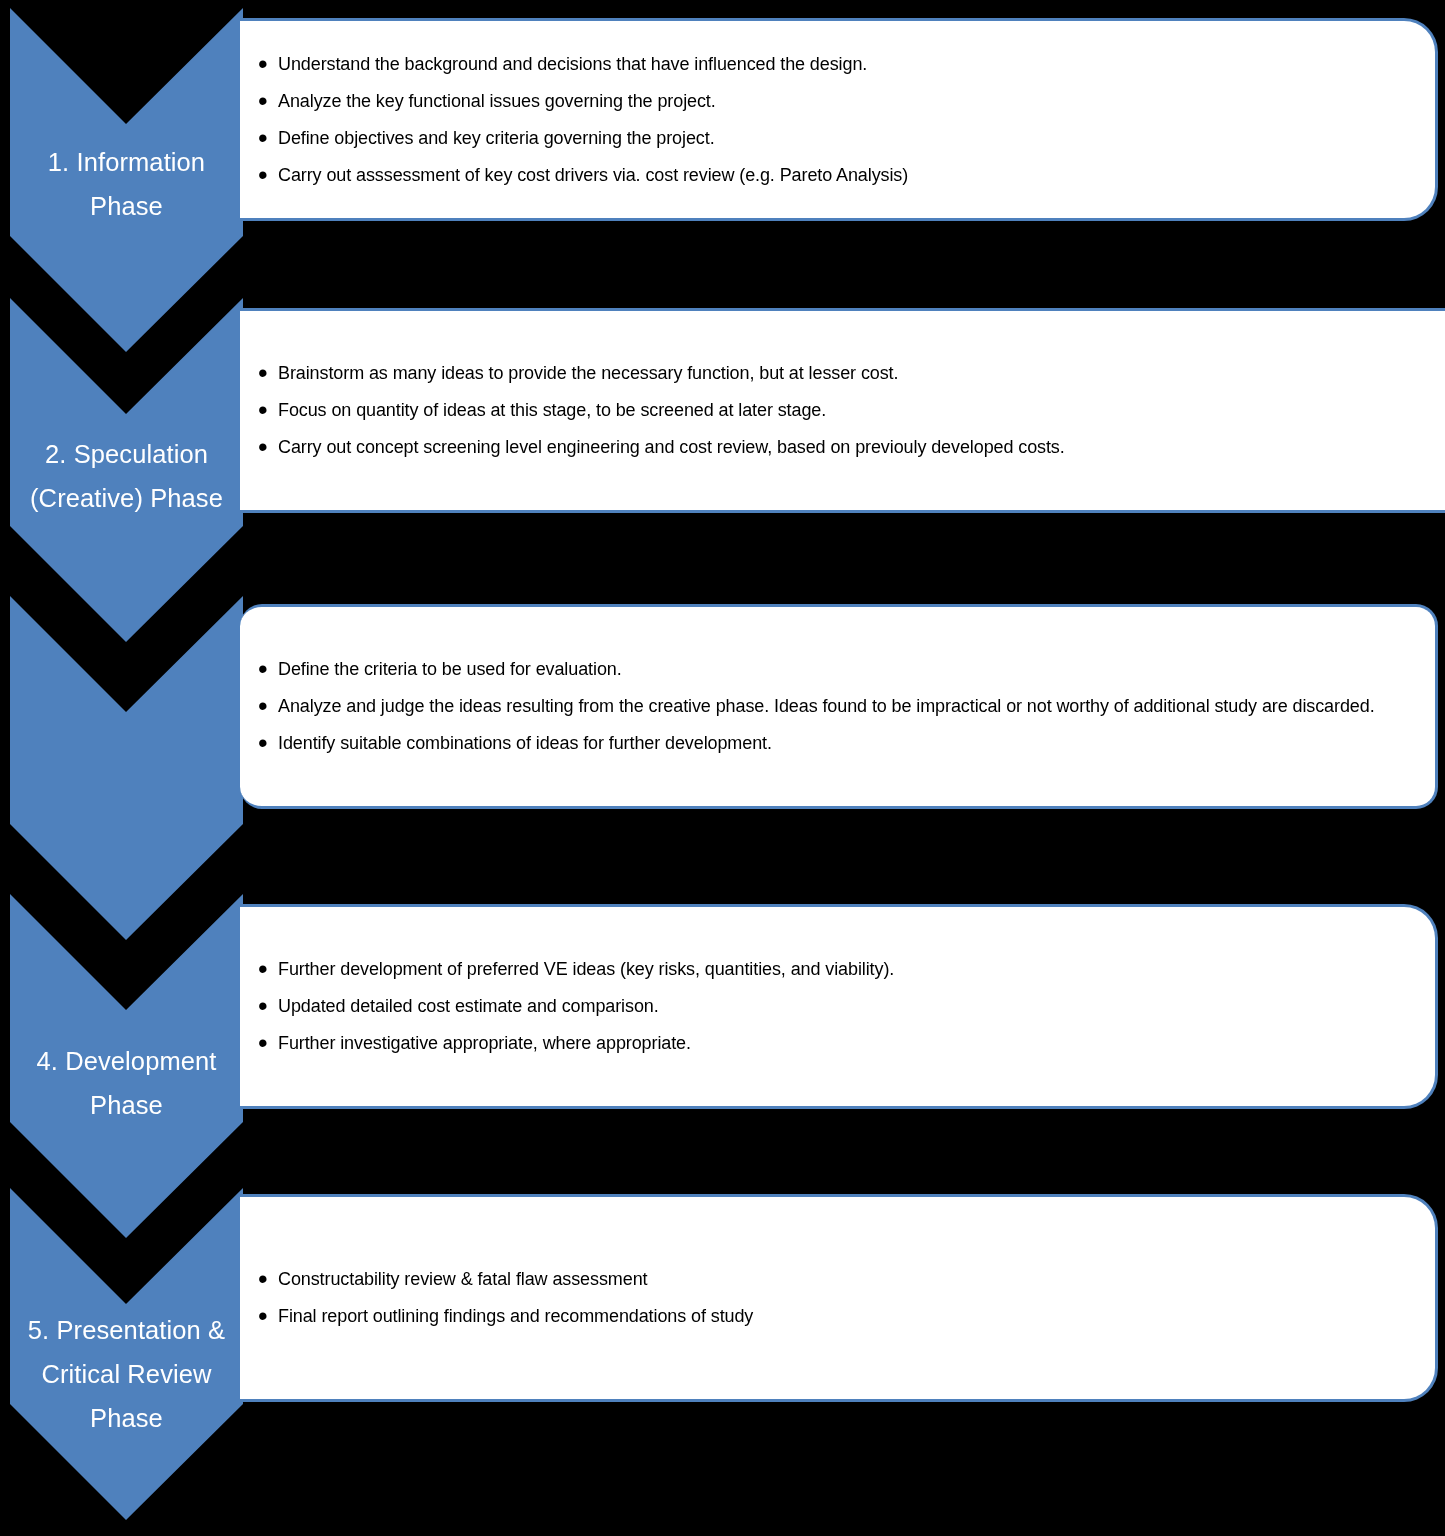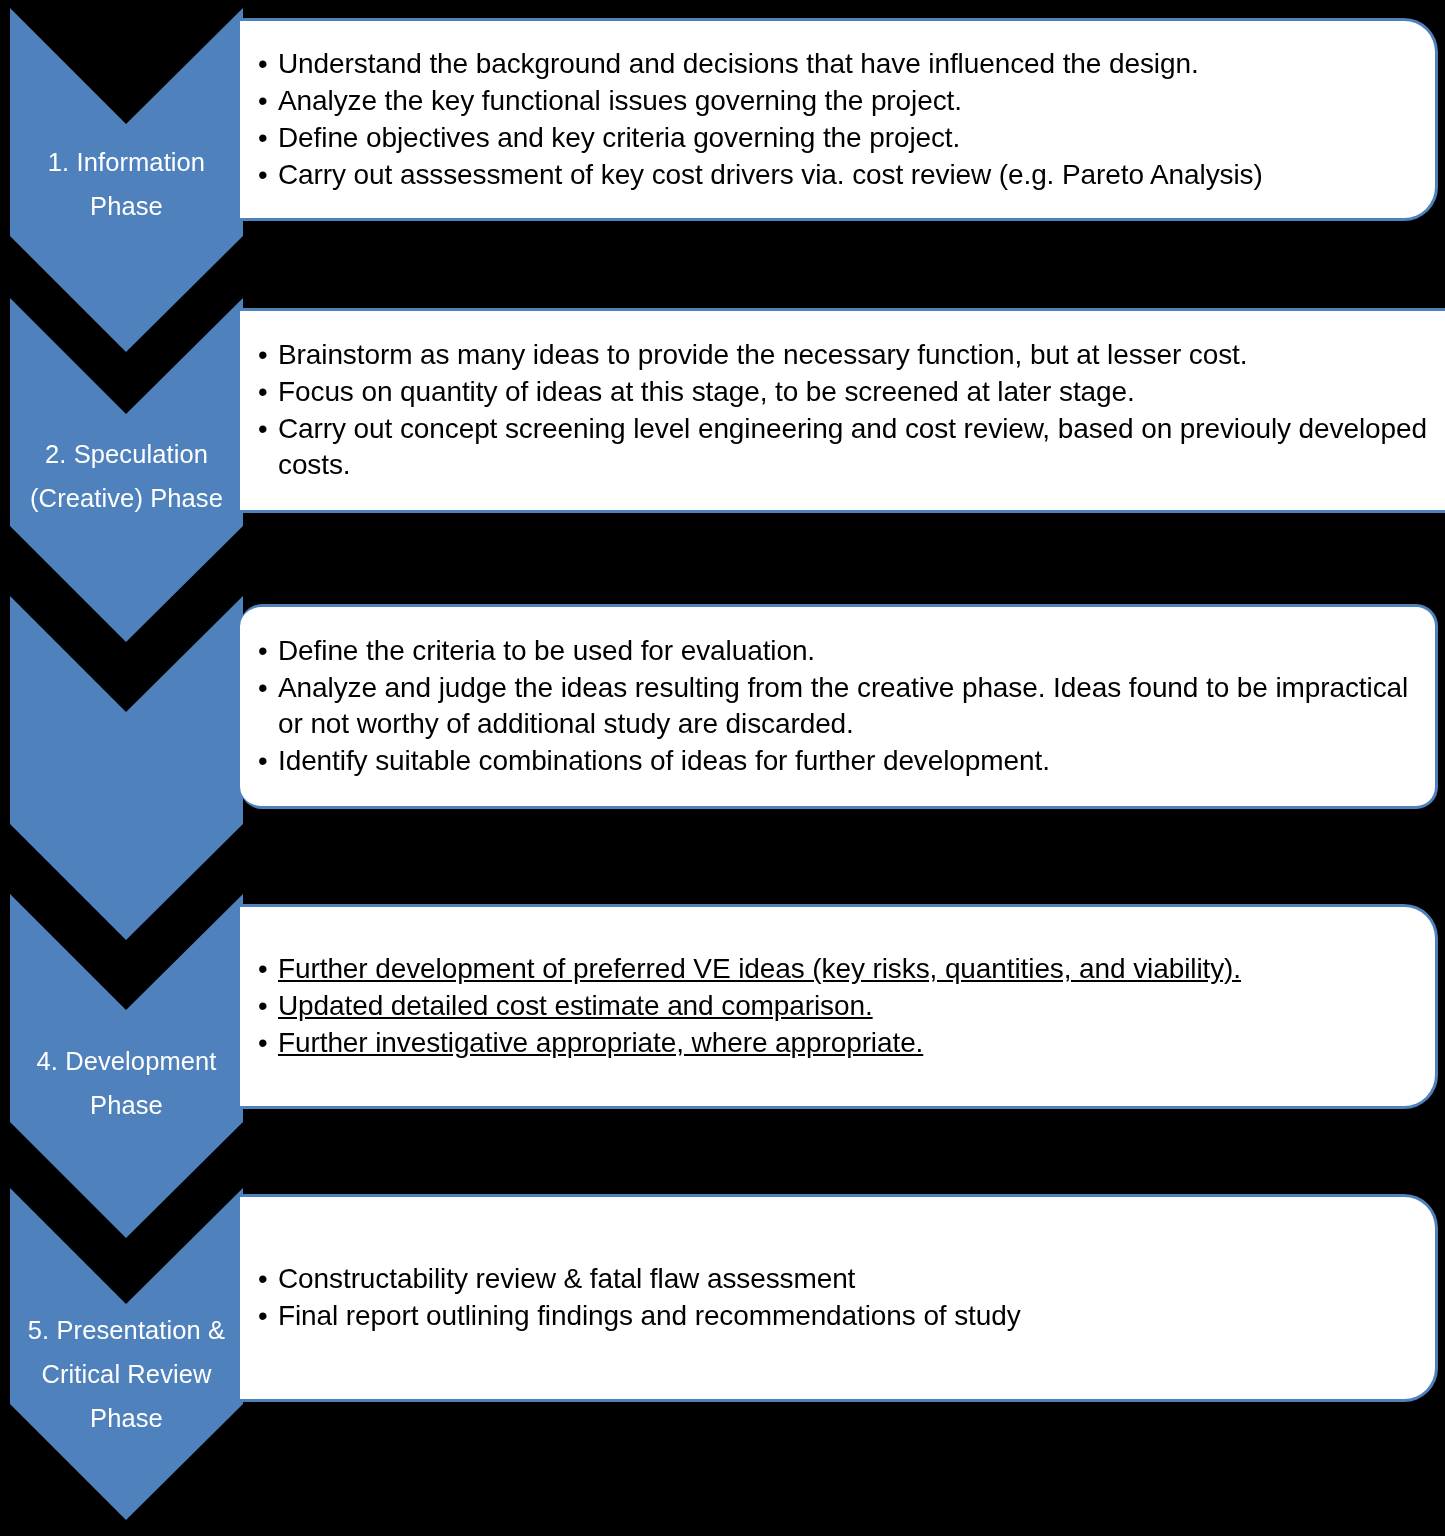--- a/index.html
+++ b/index.html
@@ -64,21 +64,21 @@
     padding: 6px 22px 6px 18px;
   }
   .bullets {
     margin: 0;
     padding: 0;
     list-style: none;
   }
   .bullets li {
     position: relative;
     color: #000000;
-    font-size: 28px;
+    font-size: 18px;
     line-height: 36px;
     padding-left: 20px;
     margin: 0 0 1px 0;
     letter-spacing: -0.1px;
   }
   .bullets li::before {
     content: "\2022";
     position: absolute;
     left: 0;
     top: 0;
@@ -131,21 +131,21 @@
   </div>
 
   <div class="box" style="left:240px; top:604px; width:1198px; height:205px;border-radius:22px;">
     <ul class="bullets">
       <li>Define the criteria to be used for evaluation.</li>
       <li>Analyze and judge the ideas resulting from the creative phase. Ideas found to be impractical or not worthy of additional study are discarded.</li>
       <li>Identify suitable combinations of ideas for further development.</li>
     </ul>
   </div>
 
-  <div class="box" style="left:240px; top:904px; width:1198px; height:205px;text-decoration:underline;">
+  <div class="box" style="left:240px; top:904px; width:1198px; height:205px;">
     <ul class="bullets">
       <li>Further development of preferred VE ideas (key risks, quantities, and viability).</li>
       <li>Updated detailed cost estimate and comparison.</li>
       <li>Further investigative appropriate, where appropriate.</li>
     </ul>
   </div>
 
   <div class="box" style="left:240px; top:1194px; width:1198px; height:208px;">
     <ul class="bullets">
       <li>Constructability review &amp; fatal flaw assessment</li>

